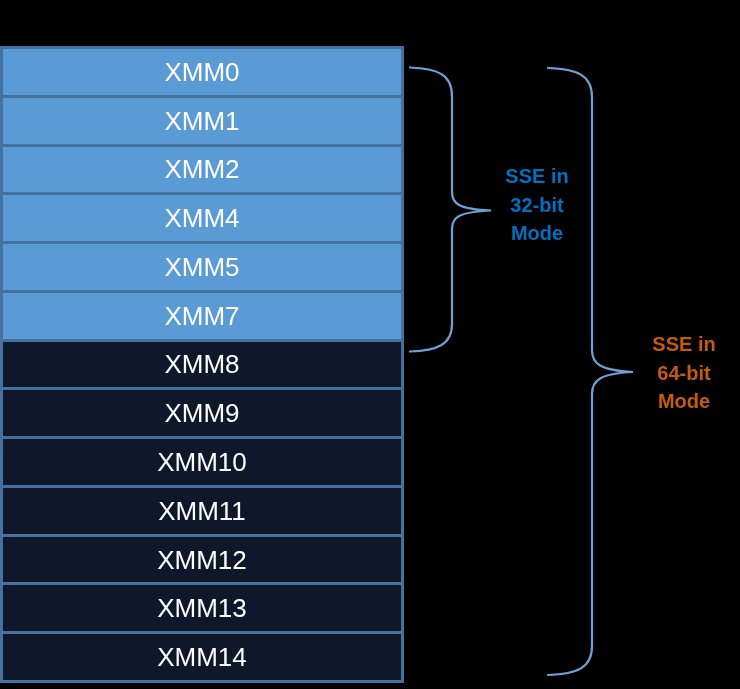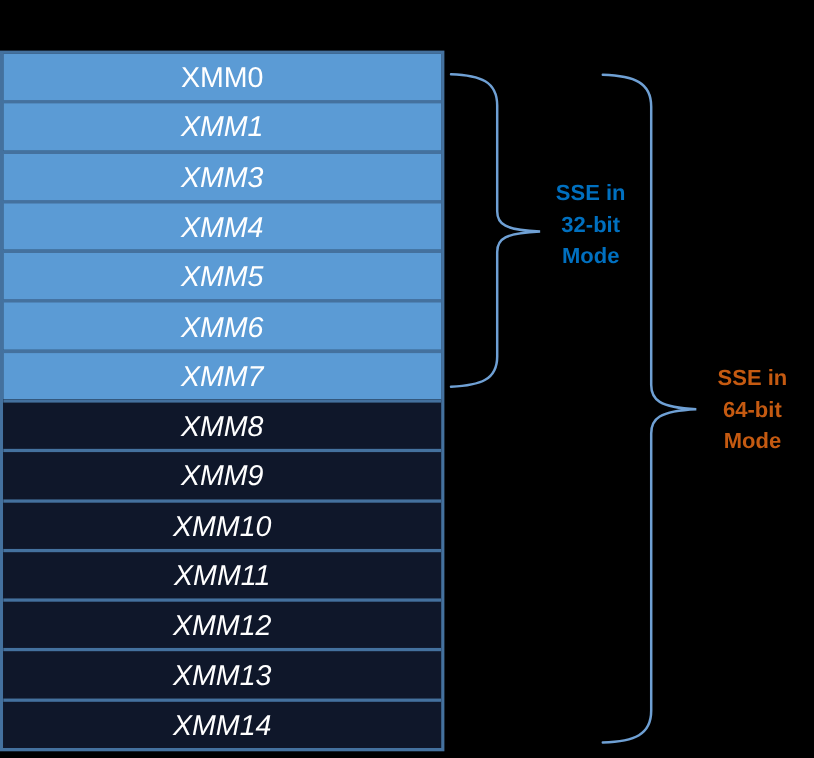--- a/index.html
+++ b/index.html
@@ -27,21 +27,20 @@
   }
   .register-row {
     flex: 1;
     display: flex;
     align-items: center;
     justify-content: center;
     box-sizing: border-box;
   }
   .register-row + .register-row {
     border-top: 3px solid #44719E;
-    font-style: italic;
   }
   .register-row.sse32 { background: #5B9BD5; }
   .register-row.sse64 { background: #0f172a; }
   .register-row span {
     color: #FFFFFF;
     font-size: 26px;
     line-height: 1;
   }
   .brace-layer {
     position: absolute;
@@ -75,30 +74,27 @@
 <div class="canvas">
 
   <div class="register-table">
     <div class="register-row sse32">
         <span>XMM0</span>
       </div>
     <div class="register-row sse32">
         <span>XMM1</span>
       </div>
     <div class="register-row sse32">
-        <span>XMM3</span>
+        <span>XMM2</span>
       </div>
     <div class="register-row sse32">
         <span>XMM4</span>
       </div>
     <div class="register-row sse32">
         <span>XMM5</span>
-      </div>
-    <div class="register-row sse32">
-        <span>XMM6</span>
       </div>
     <div class="register-row sse32">
         <span>XMM7</span>
       </div>
     <div class="register-row sse64">
         <span>XMM8</span>
       </div>
     <div class="register-row sse64">
         <span>XMM9</span>
       </div>

